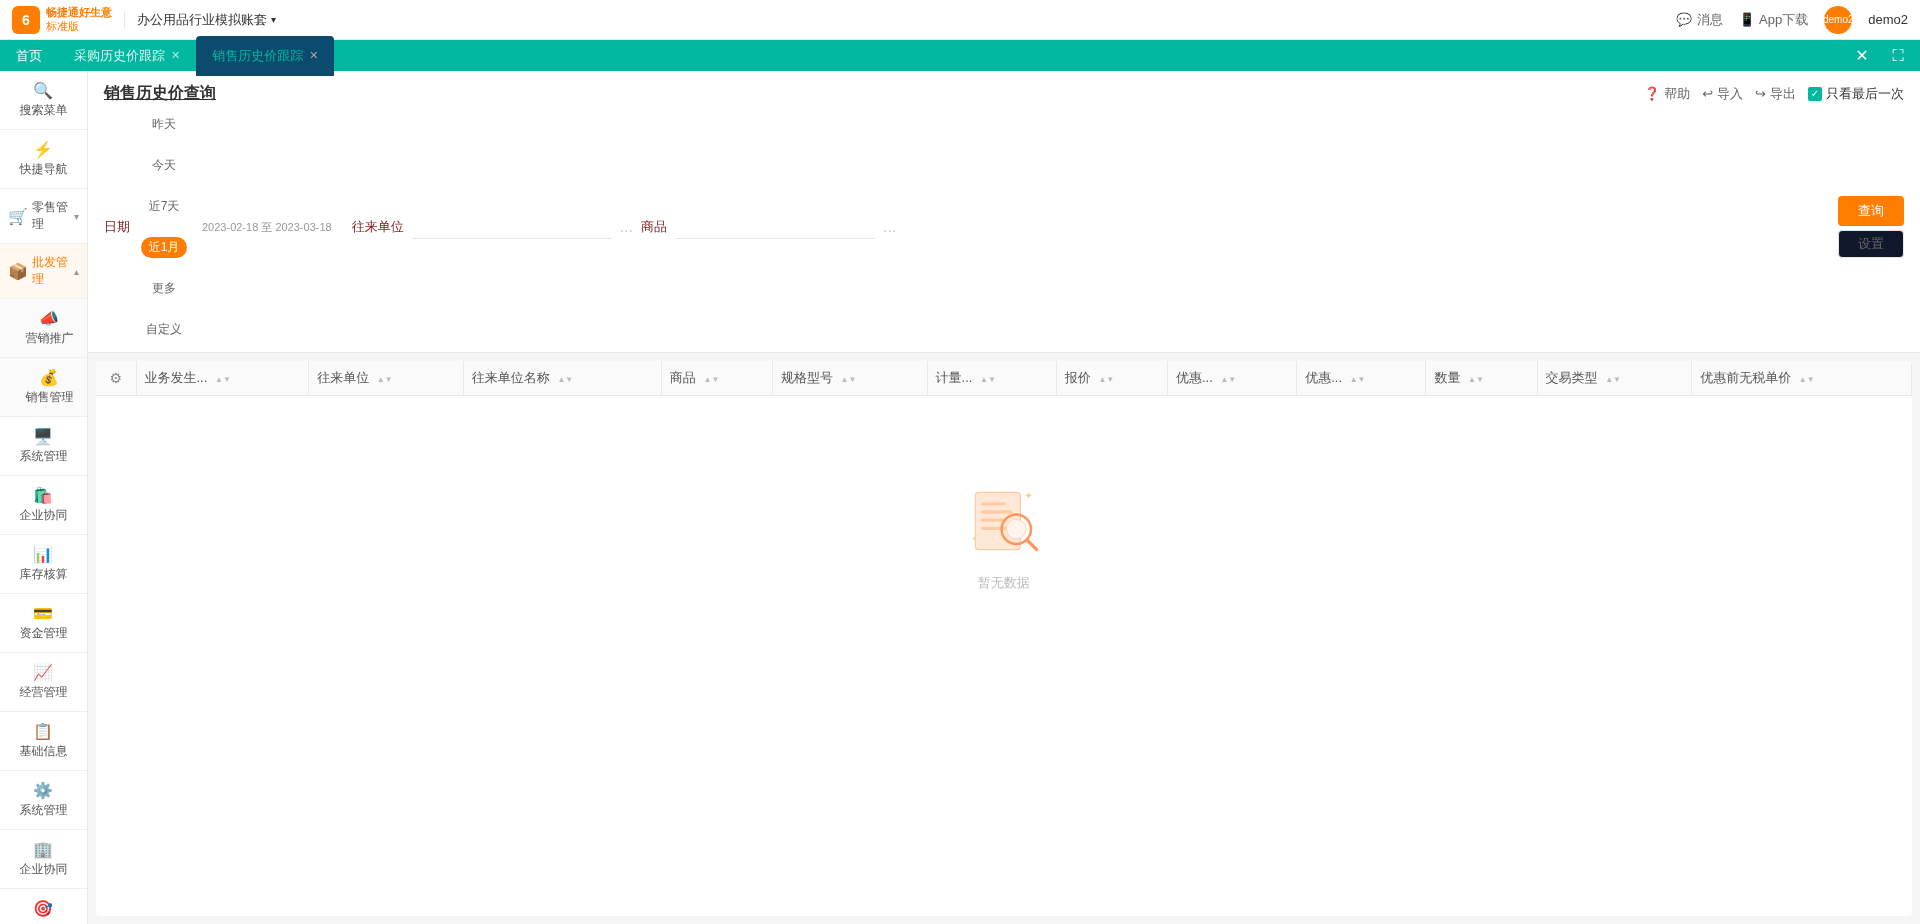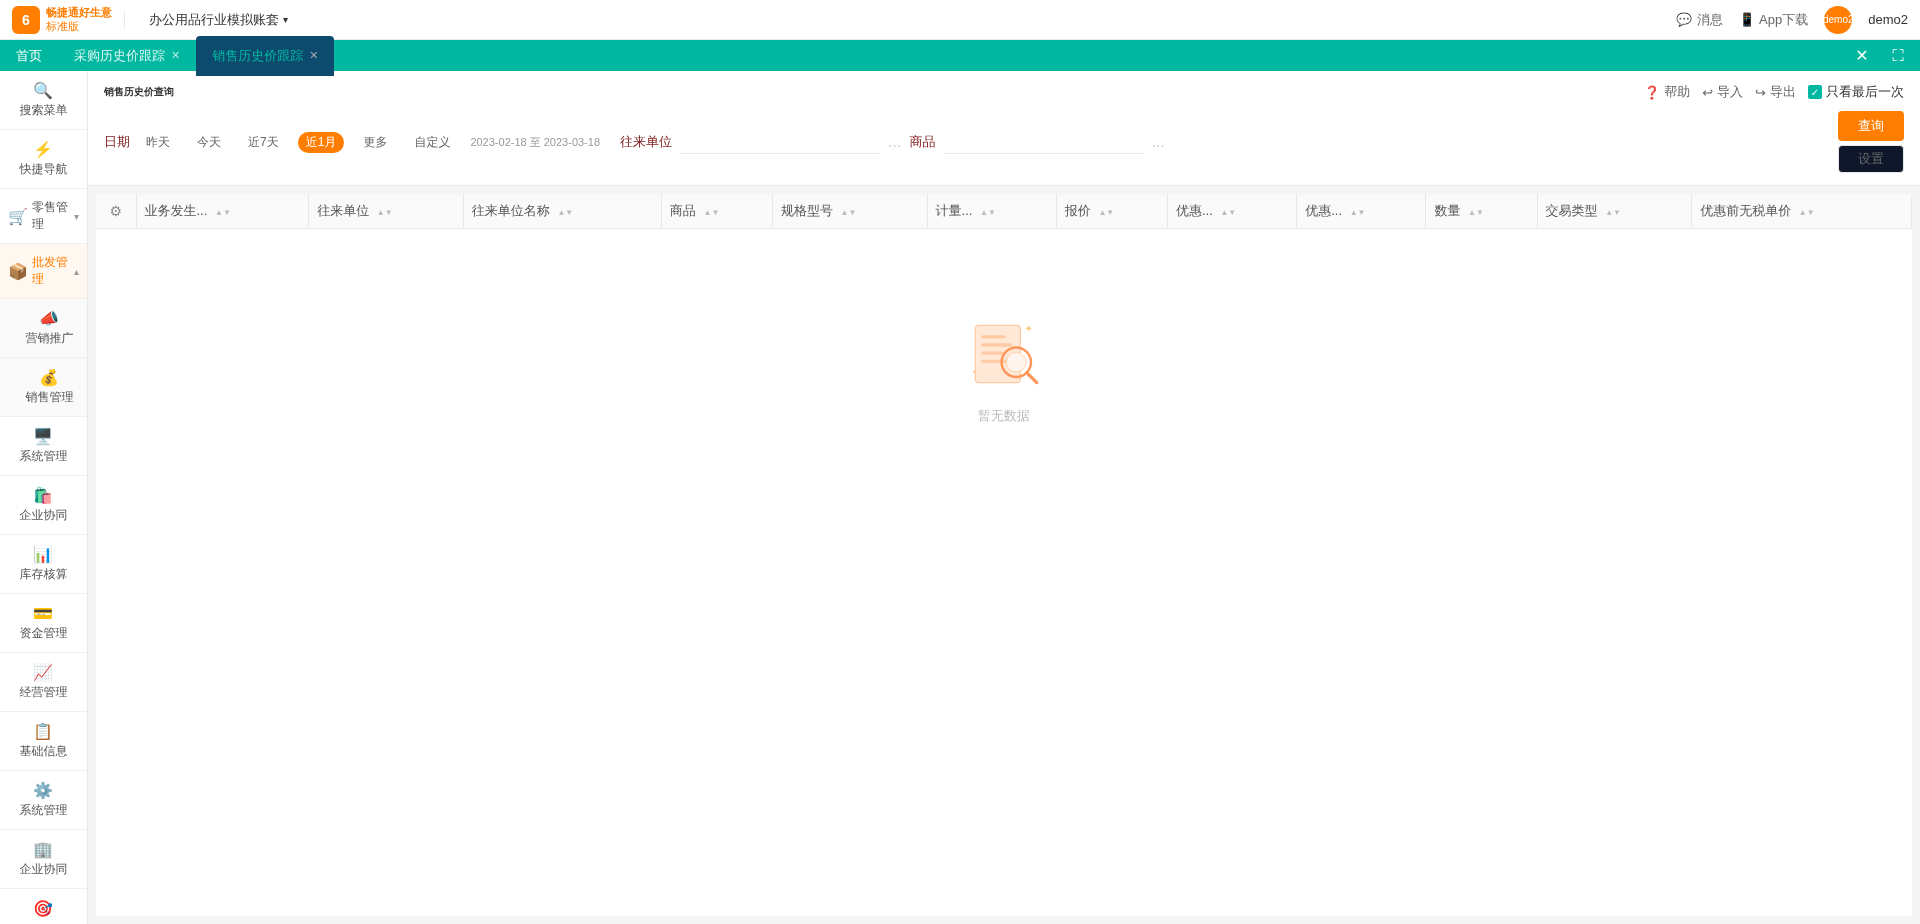--- a/index.html
+++ b/index.html
@@ -13,21 +13,21 @@
       display: flex;
       align-items: center;
       padding: 0 12px;
       justify-content: space-between;
       flex-shrink: 0;
     }
     .top-header-left { display: flex; align-items: center; gap: 8px; }
     .logo-area { display: flex; align-items: center; gap: 6px; }
     .logo-icon { width: 28px; height: 28px; background: #ff7d00; border-radius: 6px; display: flex; align-items: center; justify-content: center; color: white; font-size: 14px; font-weight: bold; }
     .logo-text { font-size: 11px; color: #ff7d00; line-height: 1.2; font-weight: bold; }
-    .app-selector { display: flex; align-items: center; gap: 4px; color: #666; font-size: 13px; border-left: 1px solid #e8e8e8; padding-left: 24px; margin-left: 4px; }
+    .app-selector { display: flex; align-items: center; gap: 4px; color: #666; font-size: 13px; border-left: 1px solid #e8e8e8; padding-left: 12px; margin-left: 4px; }
     .app-selector span { color: #333; }
     .chevron-down { font-size: 10px; color: #999; }
     .top-header-right { display: flex; align-items: center; gap: 16px; }
     .header-action { display: flex; align-items: center; gap: 4px; color: #666; font-size: 13px; cursor: pointer; }
     .avatar { width: 28px; height: 28px; border-radius: 50%; background: #ff7d00; display: flex; align-items: center; justify-content: center; color: white; font-size: 12px; }
 
     
     .tab-bar {
       height: 31px;
       background: #00b8a0;
@@ -91,40 +91,40 @@
 
     
     .page-header {
       background: #fff;
       padding: 12px 16px 0 16px;
       display: flex;
       align-items: center;
       justify-content: space-between;
       flex-shrink: 0;
     }
-    .page-title { font-size: 10px; font-weight: bold; color: #333; }
+    .page-title { font-size: 16px; font-weight: bold; color: #333; text-decoration: underline; }
     .page-actions { display: flex; align-items: center; gap: 12px; }
     .page-action-btn { display: flex; align-items: center; gap: 4px; color: #666; font-size: 13px; cursor: pointer; }
     .only-last-checkbox { display: flex; align-items: center; gap: 4px; }
     .checkbox-checked { width: 14px; height: 14px; background: #00b8a0; border-radius: 2px; display: flex; align-items: center; justify-content: center; color: white; font-size: 10px; }
 
     
     .filter-bar {
       background: #fff;
       padding: 10px 16px 12px 16px;
       display: flex;
       align-items: center;
       gap: 20px;
       flex-wrap: wrap;
       border-bottom: 1px solid #e8e8e8;
       flex-shrink: 0;
     }
     .filter-group { display: flex; align-items: center; gap: 8px; }
     .filter-label { color: #7f1d1d; font-size: 13px; white-space: nowrap; }
-    .date-btns { display: flex; align-items: center; gap: 11px; }
+    .date-btns { display: flex; align-items: center; gap: 20px; flex-direction: column; }
     .date-btn { padding: 2px 8px; border-radius: 12px; cursor: pointer; font-size: 12px; color: #666; background: transparent; border: none; }
     .date-btn.active { background: #ff7d00; color: white; border-radius: 12px; }
     .date-range-text { font-size: 11px; color: #999; margin-left: 4px; }
     .filter-input { border: none; border-bottom: 1px solid #e8e8e8; padding: 4px 8px; font-size: 13px; color: #333; min-width: 160px; outline: none; background: transparent; }
     .filter-dots { color: #ccc; font-size: 16px; cursor: pointer; }
     .filter-actions { display: flex; flex-direction: column; gap: 4px; margin-left: auto; }
     .btn-query { background: #ff7d00; color: white; border: none; border-radius: 4px; padding: 6px 20px; cursor: pointer; font-size: 13px; }
     .btn-settings { background: #0f172a; color: #666; border: 1px solid #e8e8e8; border-radius: 4px; padding: 4px 16px; cursor: pointer; font-size: 13px; display: flex; align-items: center; justify-content: center; }
 
     

